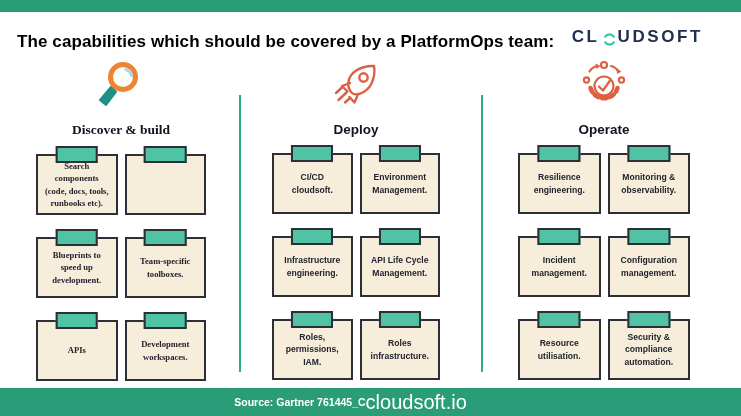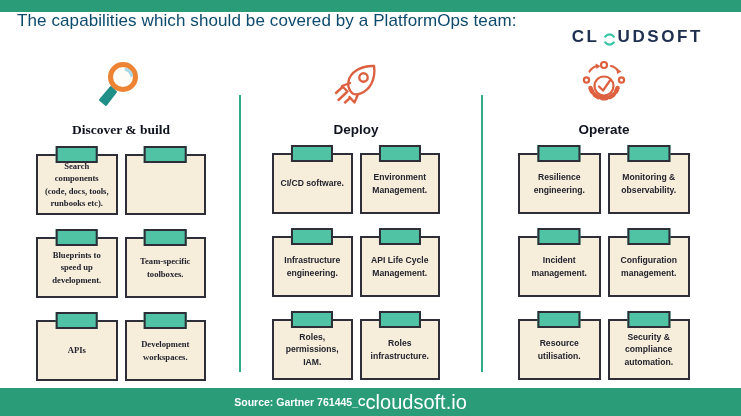--- a/index.html
+++ b/index.html
@@ -11,24 +11,24 @@
     overflow: hidden;
     font-family: "Liberation Sans", sans-serif;
     margin: 0 auto;
   }
   .topbar {
     position: absolute; top: 0; left: 0;
     width: 100%; height: 12px;
     background: #2a9d78;
   }
   .page-title {
-    position: absolute; left: 17px; top: 11px;
+    position: absolute; left: 17px; top: 32px;
     width: 555px;
-    font-size: 17px; font-weight: normal;
-    color: #0c4a6e; letter-spacing: 0.1px;
+    font-size: 17px; font-weight: bold;
+    color: #000000; letter-spacing: 0.1px;
   }
   .logo {
     position: absolute; right: 38px; top: 27px;
     display: flex; align-items: flex-end;
     font-size: 17px; font-weight: bold;
     color: #203050; letter-spacing: 2.6px;
   }
   .logo svg { margin: 0 1px 0 2px; display: block; }
 
   .divider {
@@ -152,21 +152,21 @@
         <path d="M28.5 38.5 L25.5 45.5 L20.5 40"></path>
         <path d="M7 36 L14 29.5"></path>
         <path d="M9.5 43 L17.5 35.5"></path>
         <path d="M16 45.5 L21 41"></path>
       </svg>
     </div>
     <div class="col-heading">Deploy</div>
     <div class="cards">
       <div class="card">
           <span class="tab"></span>
-          <span>CI/CD software.</span>
+          <span>CI/CD cloudsoft.</span>
         </div>
       <div class="card">
           <span class="tab"></span>
           <span>Environment Management.</span>
         </div>
       <div class="card">
           <span class="tab"></span>
           <span>Infrastructure engineering.</span>
         </div>
       <div class="card">

